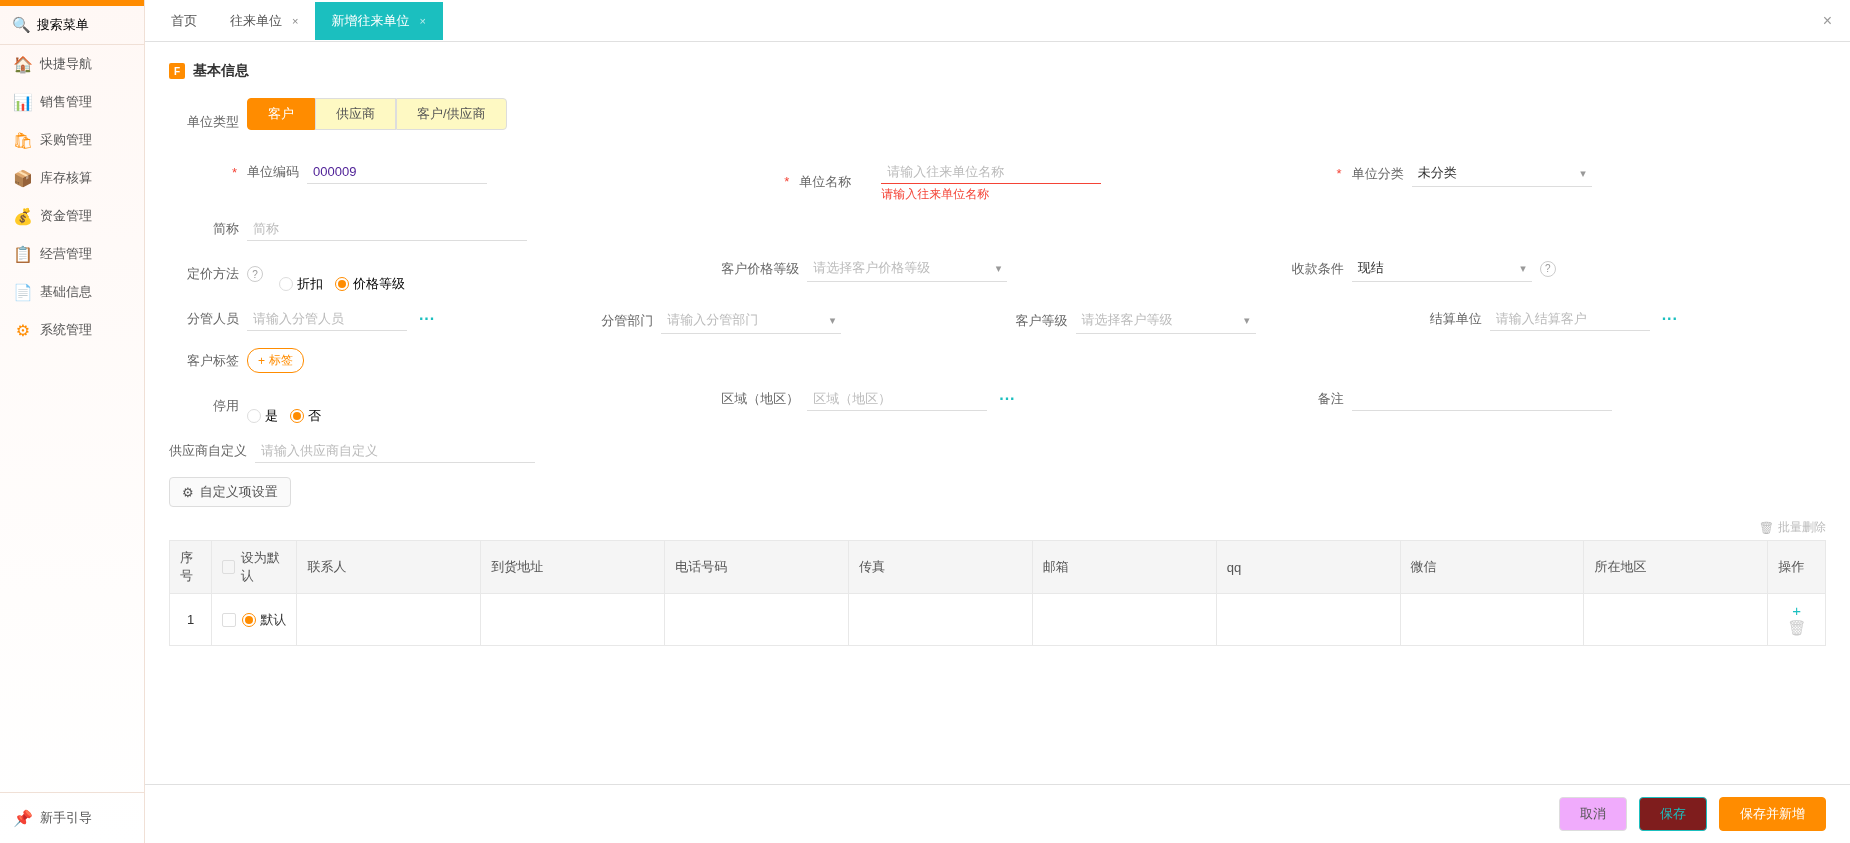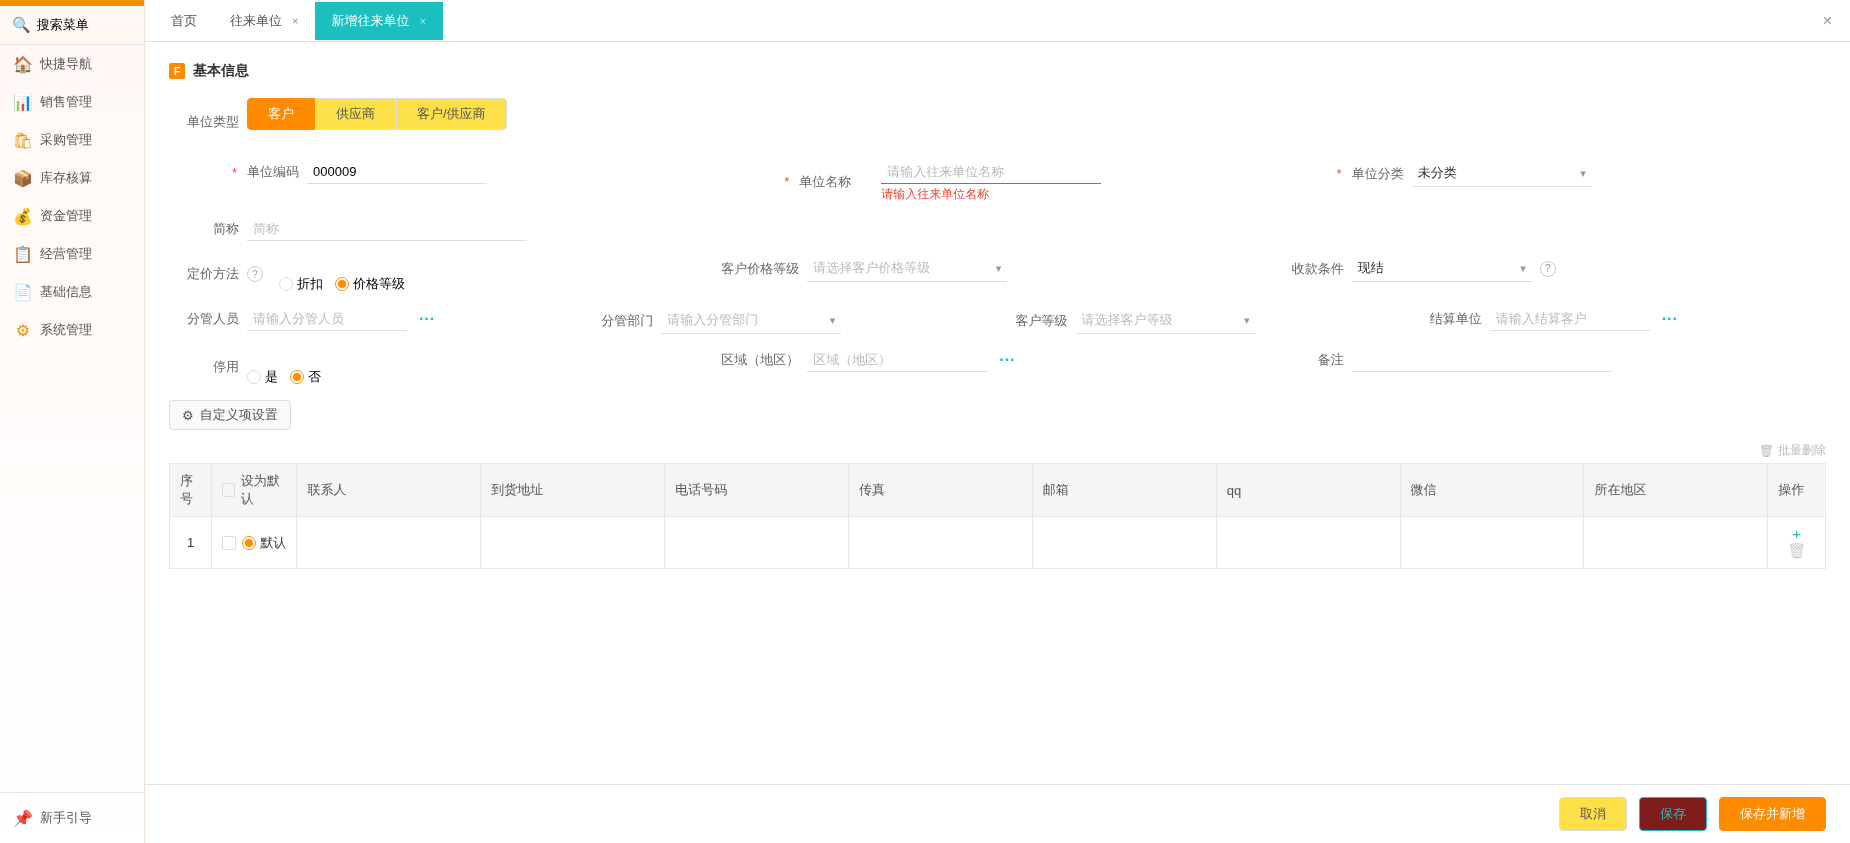--- a/index.html
+++ b/index.html
@@ -146,21 +146,21 @@
     
     .unit-type-group {
       display: flex;
       gap: 0;
       margin-bottom: 16px;
       border-radius: 6px;
     }
     .unit-type-btn {
       padding: 6px 20px;
       border: 1px solid #ddd;
-      background: #fde047;
+      background: #fef9c3;
       cursor: pointer;
       font-size: 13px;
       color: #555;
       transition: all 0.2s;
     }
     .unit-type-btn.active {
       background: #ff8c00;
       color: #fff;
       border-color: #ff8c00;
     }
@@ -192,21 +192,21 @@
     .required-star {
       color: #f44336;
       margin-right: 2px;
     }
     .form-input {
       flex: 1;
       border: none;
       border-bottom: 1px solid #ddd;
       padding: 4px 6px;
       font-size: 13px;
-      color: #000000;
+      color: #4c1d95;
       outline: none;
       background: transparent;
       min-width: 120px;
     }
     .form-input.error { border-bottom-color: #f44336; }
     .form-input::placeholder { color: #bbb; }
     .error-msg {
       color: #f44336;
       font-size: 12px;
       margin-top: 2px;
@@ -357,21 +357,21 @@
       justify-content: flex-end;
       padding: 12px 24px;
       background: #fff;
       border-top: 1px solid #e0e0e0;
       gap: 12px;
       flex-shrink: 0;
     }
     .btn-cancel {
       padding: 7px 20px;
       border: 1px solid #ddd;
-      background: #fde047;
+      background: #f0abfc;
       border-radius: 4px;
       cursor: pointer;
       font-size: 13px;
       color: #555;
     }
     .btn-save {
       padding: 7px 20px;
       border: 1px solid #1bbfbf;
       background: #7f1d1d;
       border-radius: 4px;
@@ -587,20 +587,29 @@
           <span class="chevron-down">▾</span>
         </div>
       </div>
       <div class="form-field">
         <span class="form-label">结算单位</span>
         <input class="form-input" style="max-width: 160px;" placeholder="请输入结算客户">
         <span class="more-btn">···</span>
       </div>
     </div>
 
+    <div class="form-row">
+      <div class="form-field">
+        <span class="form-label">客户标签</span>
+        <button class="tag-btn">
+          <span>+</span>
+          <span>标签</span>
+        </button>
+      </div>
+    </div>
 
     <div class="form-row">
       <div class="form-field">
         <span class="form-label">停用</span>
         <div class="radio-group">
           <label class="radio-item">
             <div class="radio-outer"></div>
             <span>是</span>
           </label>
           <label class="radio-item">
@@ -615,20 +624,26 @@
         <span class="form-label">区域（地区）</span>
         <input class="form-input" style="max-width: 180px;" placeholder="区域（地区）">
         <span class="more-btn">···</span>
       </div>
       <div class="form-field">
         <span class="form-label">备注</span>
         <input class="form-input" style="max-width: 260px;">
       </div>
     </div>
 
+    <div class="form-row">
+      <div class="form-field">
+        <span class="form-label">供应商自定义</span>
+        <input class="form-input" style="max-width: 280px;" placeholder="请输入供应商自定义">
+      </div>
+    </div>
 
     <div style="margin-top:12px; margin-bottom:6px;">
       <button class="custom-settings-btn">
         <span>⚙</span>
         <span>自定义项设置</span>
       </button>
     </div>
 
     <div class="batch-delete">
       <span>🗑</span>

